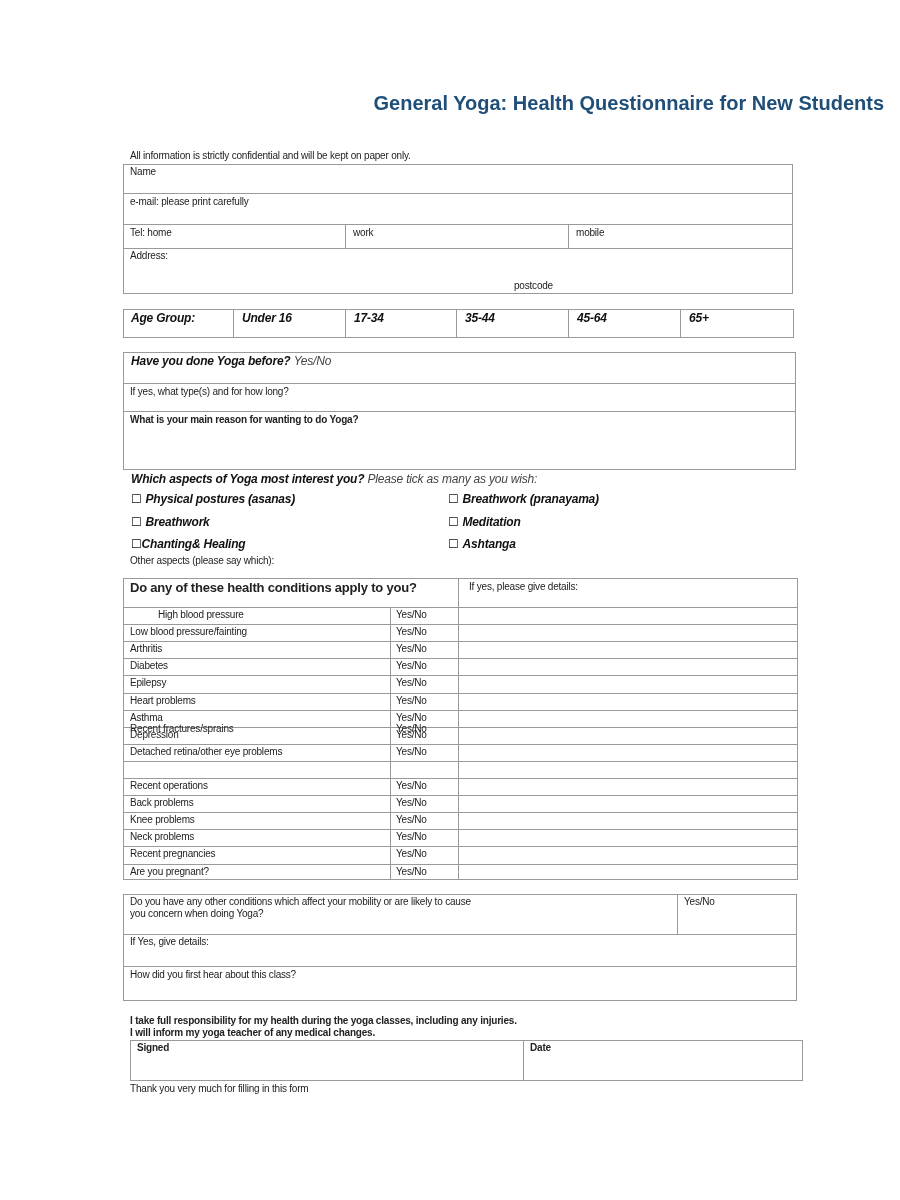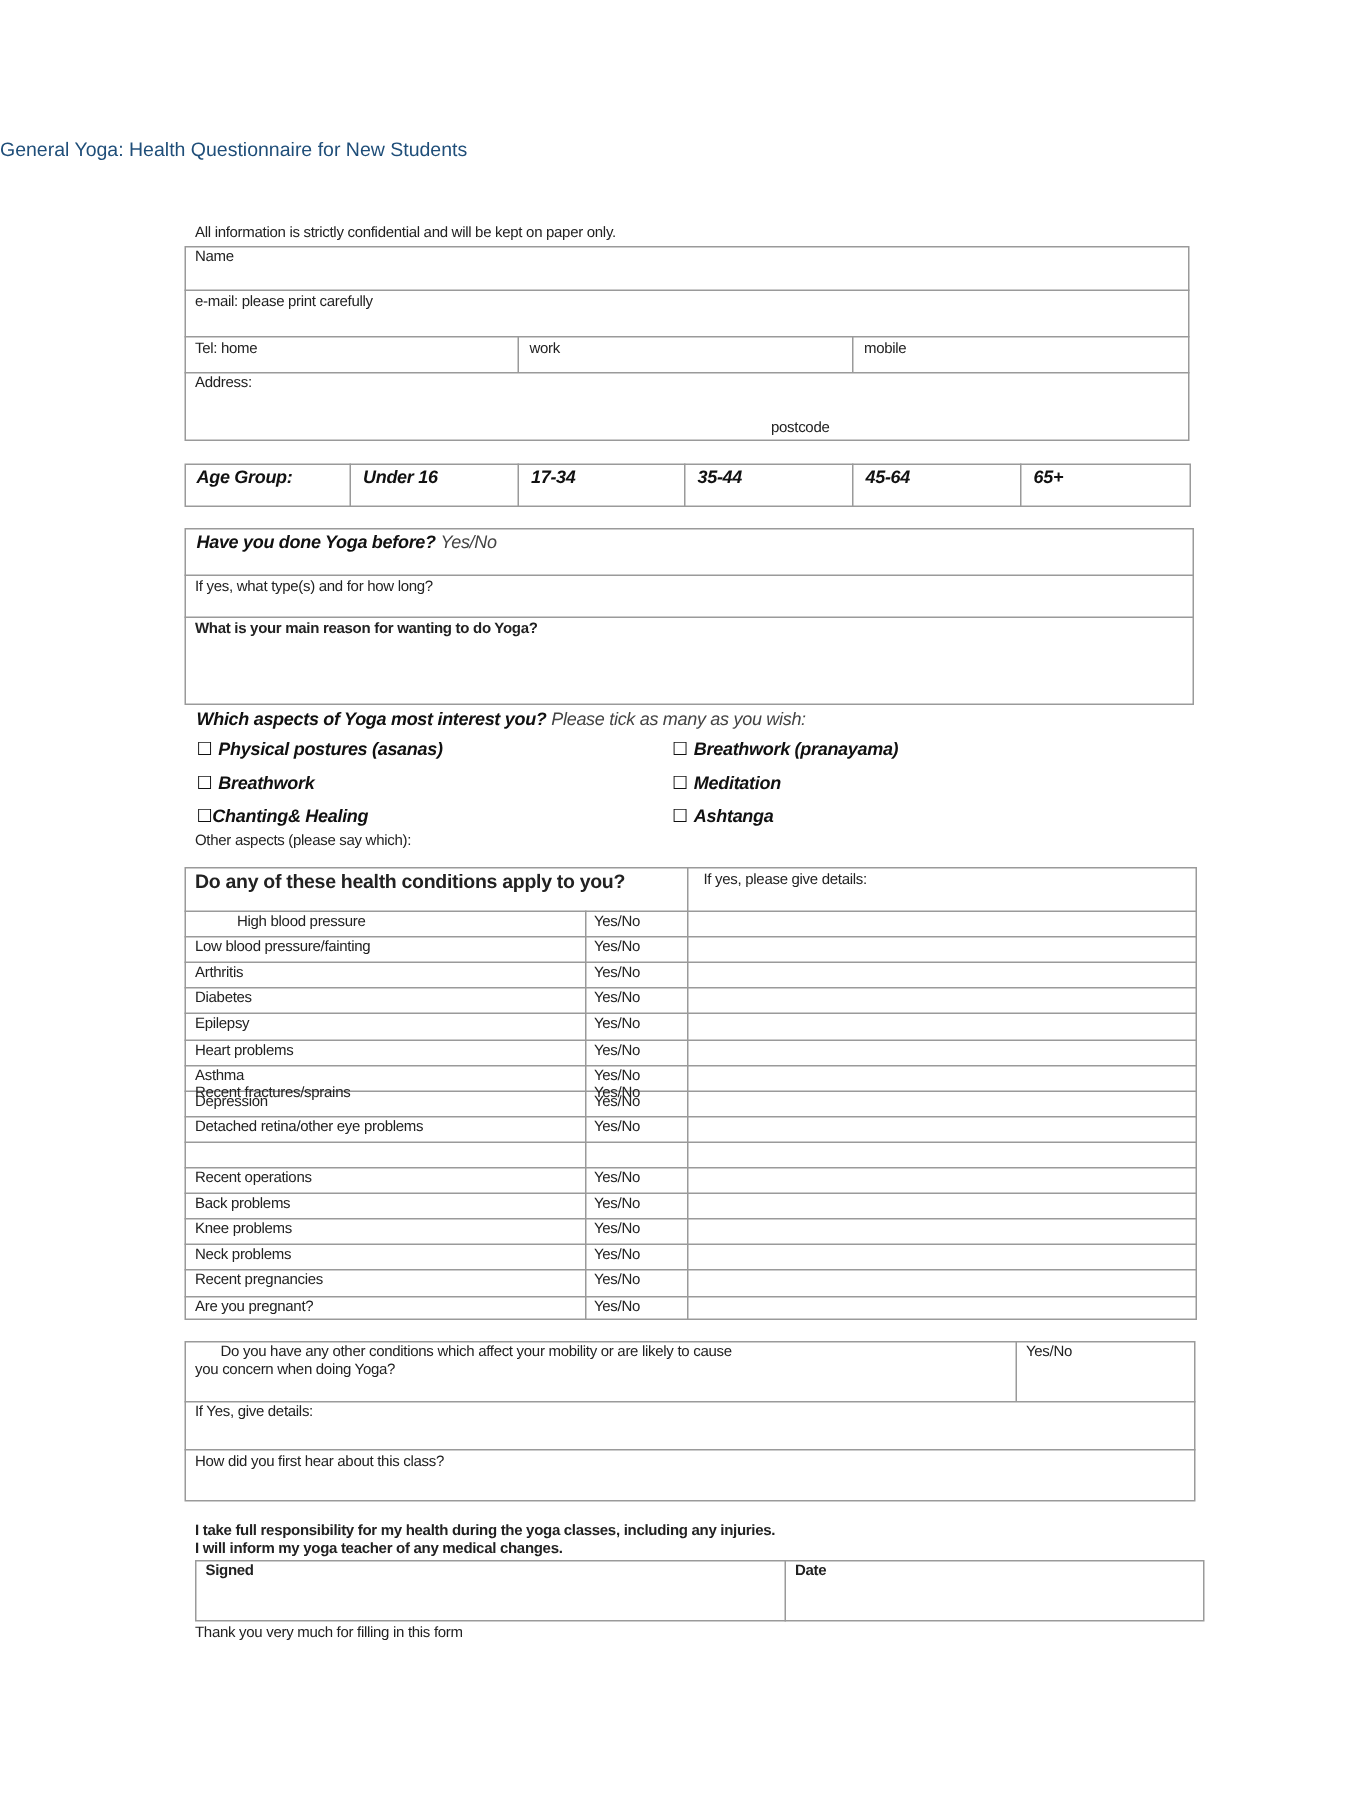--- a/index.html
+++ b/index.html
@@ -2,22 +2,22 @@
 <html><head>
   <meta charset="utf-8">
   <style>
     html, body { margin: 0; padding: 0; }
     body {
       width: 900px; height: 1200px; background: #ffffff; position: relative;
       font-family: "Liberation Sans", sans-serif; color: #111; overflow: hidden;
     }
     .abs { position: absolute; }
     .title {
-      left: 0; width: 884px; top: 92px; text-align: left;
-      font-size: 13px; font-weight: normal; color: #1f4e79;
+      left: 0; width: 884px; top: 92px; text-align: right;
+      font-size: 20px; font-weight: bold; color: #1f4e79;
     }
     .small { font-size: 10px; color: #222; letter-spacing: -0.2px; }
     .box { position: absolute; border: 1px solid #9a9a9a; box-sizing: border-box; }
     .hline { position: absolute; height: 0; border-top: 1px solid #9a9a9a; }
     .vline { position: absolute; width: 0; border-left: 1px solid #9a9a9a; }
     .lbl { position: absolute; font-size: 10px; color: #222; white-space: nowrap; letter-spacing: -0.2px; }
     .bi { font-weight: bold; font-style: italic; font-size: 12px; color: #111; }
     .bold { font-weight: bold; }
     .ital { font-style: italic; font-weight: normal; color: #444; }
     .cb { font-style: normal; font-weight: normal; margin-right: 4px; font-size: 12px; }
@@ -205,21 +205,21 @@
       <div class="lbl" style="left: 7px; top: 2px;">Are you pregnant?</div>
       <div class="lbl" style="left: 273px; top: 2px;">Yes/No</div>
       <input class="field" style="left: 337px; top: 1px; width: 334px; height: 15px;">
     </div>
   </div>
 
 <div class="box" style="left:123px; top:894px; width:674px; height:107px;"></div>
 <div class="vline" style="left:677px; top:894px; height:40px;"></div>
 <div class="hline" style="left:123px; top:934px; width:674px;"></div>
 <div class="hline" style="left:123px; top:966px; width:674px;"></div>
-<div class="lbl" style="left:130px; top:896px;margin-left:17px;">Do you have any other conditions which affect your mobility or are likely to cause</div>
+<div class="lbl" style="left:130px; top:896px;">Do you have any other conditions which affect your mobility or are likely to cause</div>
 <div class="lbl" style="left:130px; top:908px;">you concern when doing Yoga?</div>
 <div class="lbl" style="left:684px; top:896px;">Yes/No</div>
 <div class="lbl" style="left:130px; top:936px;text-align:right;">If Yes, give details:</div>
 <input class="field" style="left: 125px; top: 948px; width: 668px; height: 16px;">
 <div class="lbl" style="left:130px; top:969px;">How did you first hear about this class?</div>
 <input class="field" style="left: 125px; top: 982px; width: 668px; height: 16px;">
 
 <div class="lbl bold" style="left:130px; top:1015px;">I take full responsibility for my health during the yoga classes, including any injuries.</div>
 <div class="lbl bold" style="left:130px; top:1027px;">I will inform my yoga teacher of any medical changes.</div>
 <div class="box" style="left:130px; top:1040px; width:673px; height:41px;"></div>

